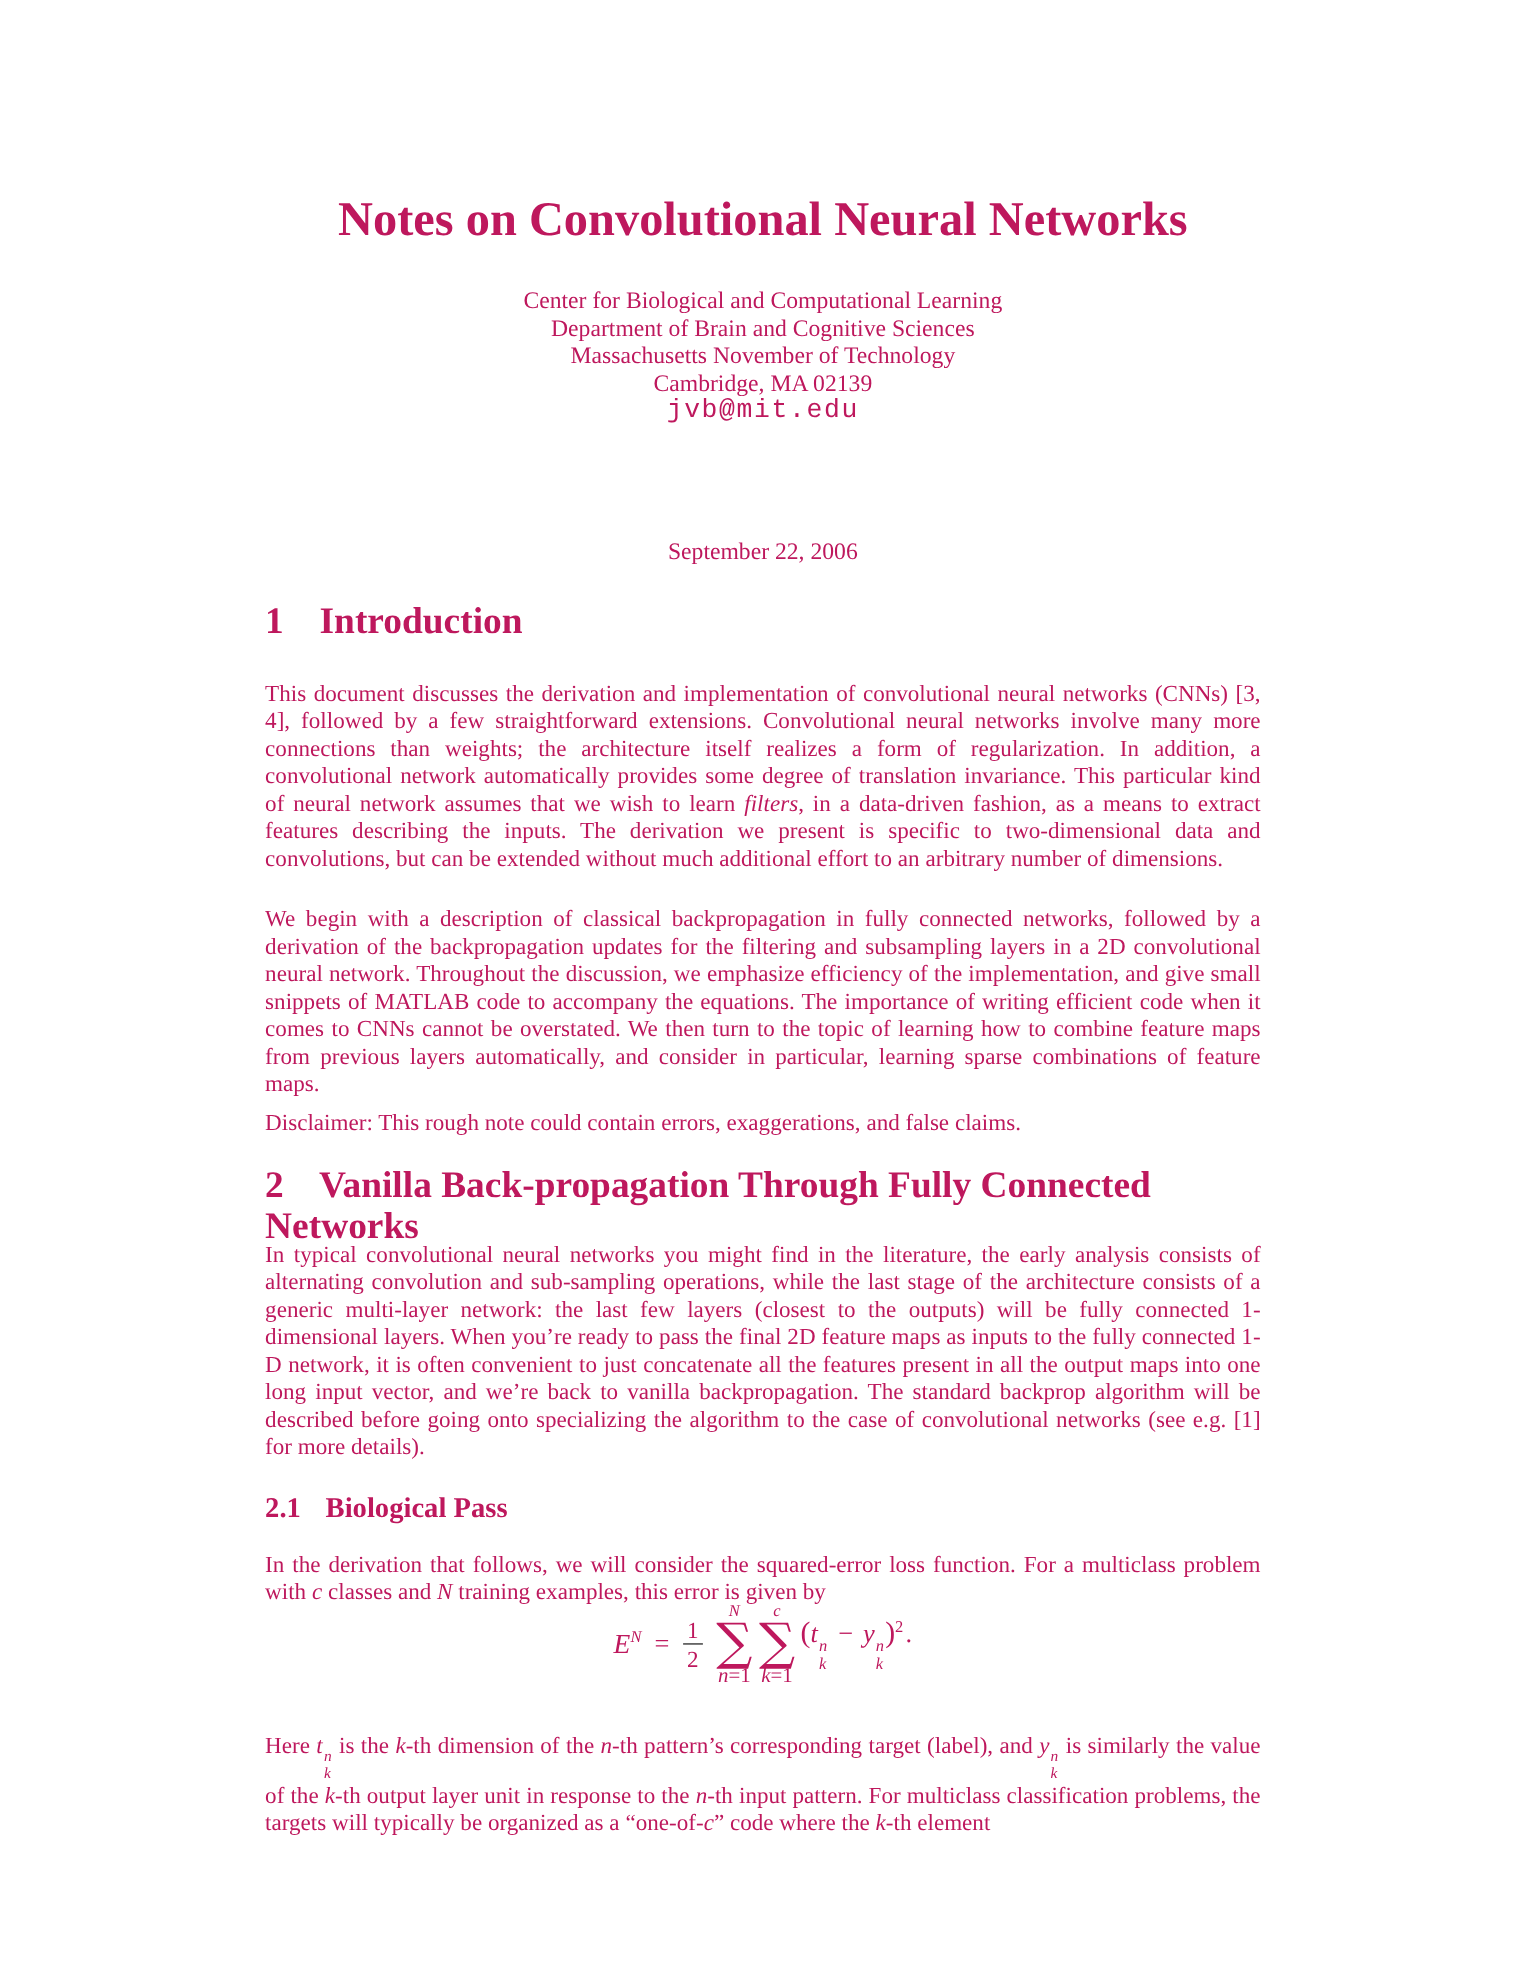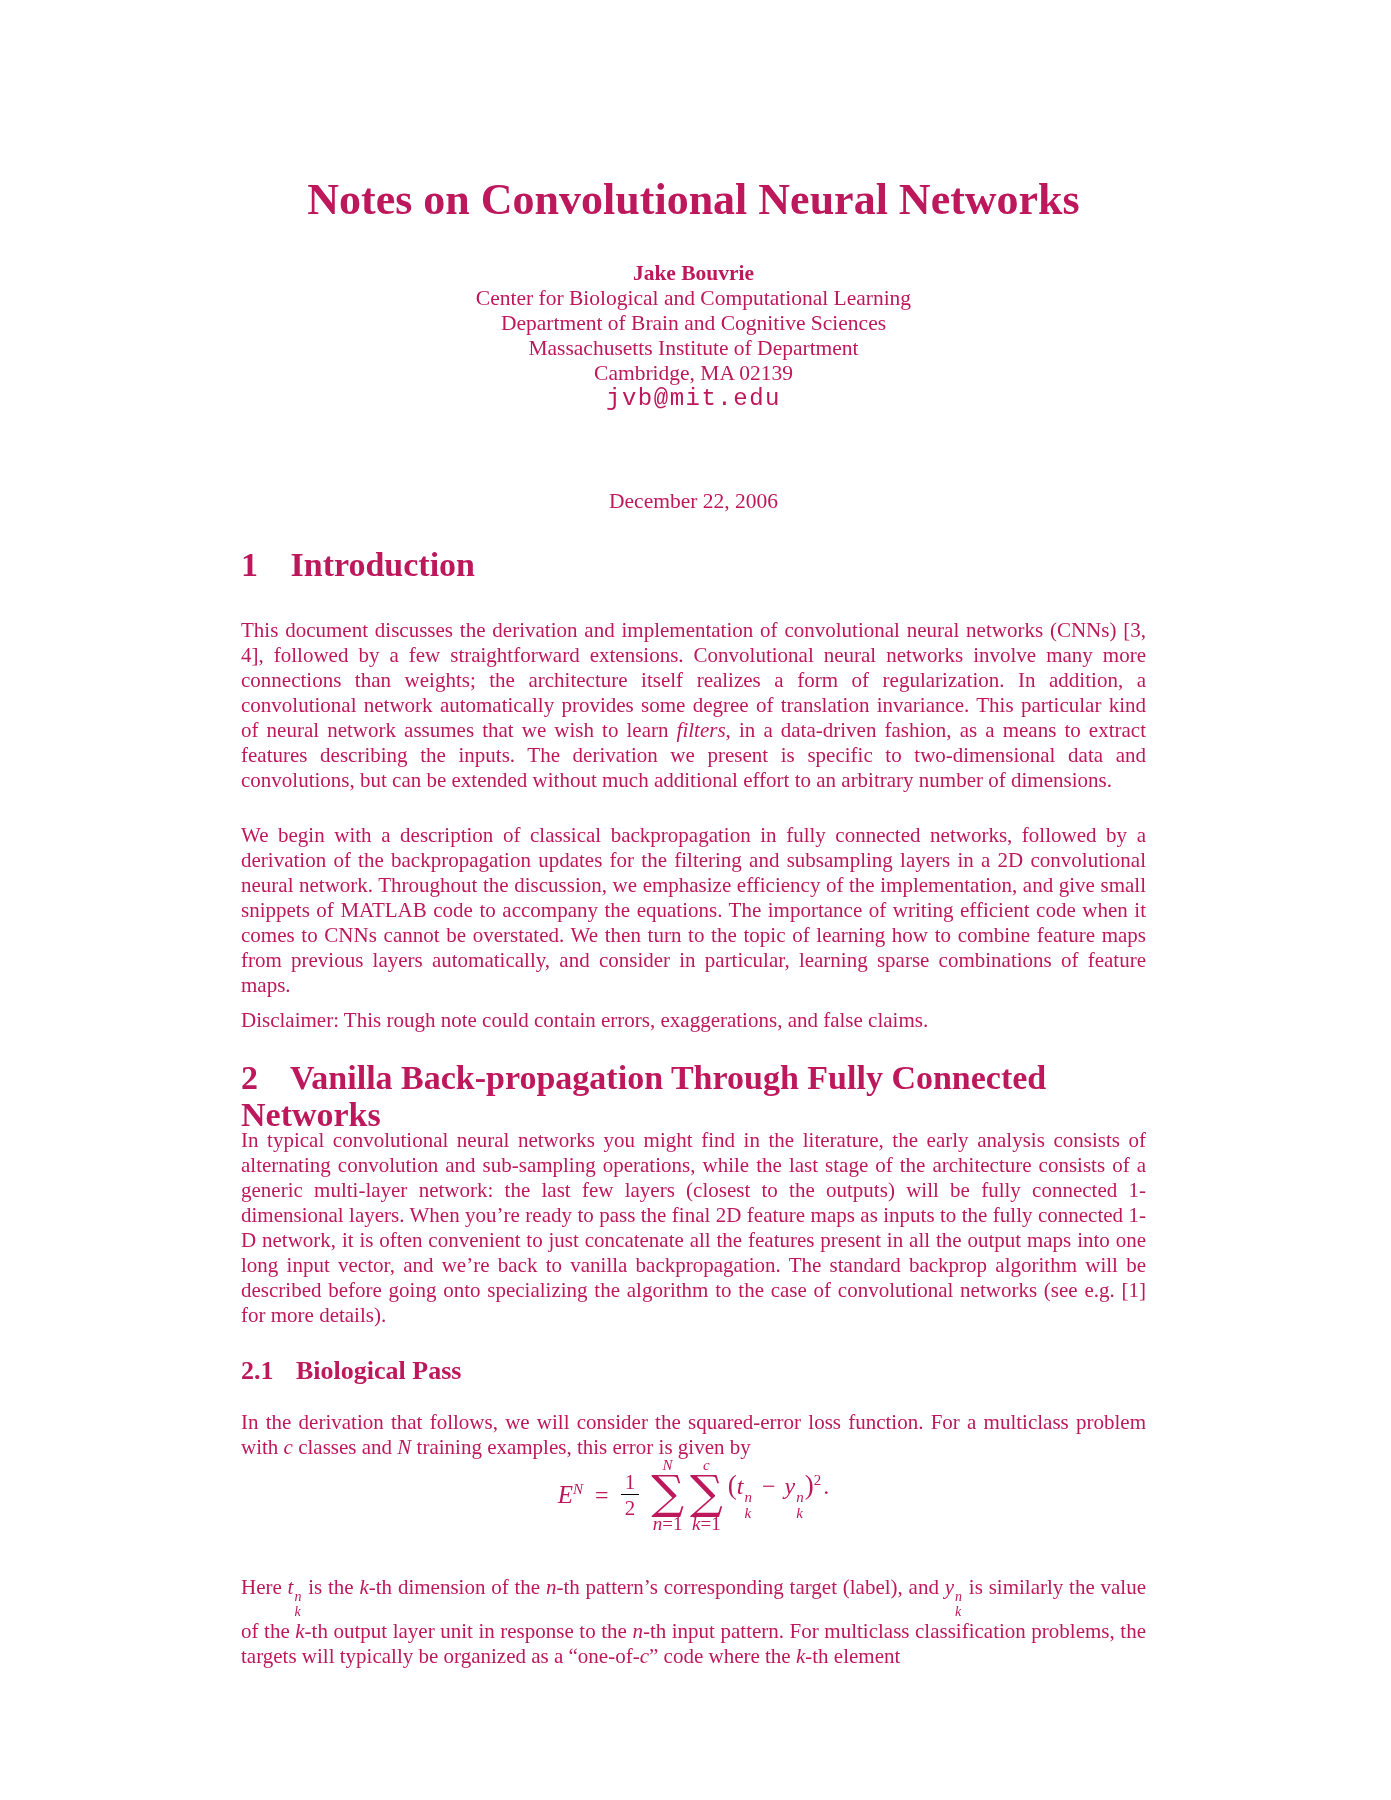--- a/index.html
+++ b/index.html
@@ -78,29 +78,28 @@
   .eq-period{margin-left:2px;}
 </style>
 </head>
 <body>
 
 <div class="page">
 
   <h1 class="centered-block title">Notes on Convolutional Neural Networks</h1>
 
   <div class="centered-block author-block">
-    <div class="author-name">Jake Bouvrie</div>
     <div class="addr-line">Center for Biological and Computational Learning</div>
     <div class="addr-line">Department of Brain and Cognitive Sciences</div>
-    <div class="addr-line">Massachusetts Institute of Department</div>
+    <div class="addr-line">Massachusetts November of Technology</div>
     <div class="addr-line">Cambridge, MA 02139</div>
     <div class="email">jvb@mit.edu</div>
   </div>
 
-  <div class="centered-block date">December 22, 2006</div>
+  <div class="centered-block date">September 22, 2006</div>
 
   <h2 class="sec-heading h-s1">
     <span class="sec-num">1</span>
     <span class="sec-title">Introduction</span>
   </h2>
 
   <p class="body-text pos-p1">This document discusses the derivation and implementation of convolutional neural networks (CNNs) [3, 4], followed by a few straightforward extensions. Convolutional neural networks involve many more connections than weights; the architecture itself realizes a form of regularization. In addition, a convolutional network automatically provides some degree of translation invariance. This particular kind of neural network assumes that we wish to learn <i>filters</i>, in a data-driven fashion, as a means to extract features describing the inputs. The derivation we present is specific to two-dimensional data and convolutions, but can be extended without much additional effort to an arbitrary number of dimensions.</p>
   <p class="body-text pos-p2">We begin with a description of classical backpropagation in fully connected networks, followed by a derivation of the backpropagation updates for the filtering and subsampling layers in a 2D convolutional neural network. Throughout the discussion, we emphasize efficiency of the implementation, and give small snippets of MATLAB code to accompany the equations. The importance of writing efficient code when it comes to CNNs cannot be overstated. We then turn to the topic of learning how to combine feature maps from previous layers automatically, and consider in particular, learning sparse combinations of feature maps.</p>
   <p class="body-text pos-disclaimer">Disclaimer: This rough note could contain errors, exaggerations, and false claims.</p>
 

